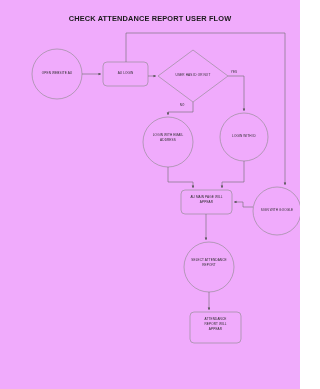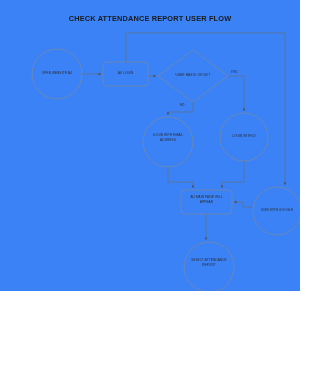--- a/index.html
+++ b/index.html
@@ -3,22 +3,22 @@
 <meta charset="utf-8">
 <style>
   html, body {
     margin: 0;
     padding: 0;
     background: #ffffff;
   }
   #canvas {
     position: relative;
     width: 300px;
-    height: 291px;
-    background: #3b82f6;
+    height: 389px;
+    background: #f0abfc;
     font-family: "Liberation Sans", sans-serif;
     overflow: hidden;
   }
   #flow-svg {
     position: absolute;
     left: 0;
     top: 0;
     width: 300px;
     height: 389px;
   }

